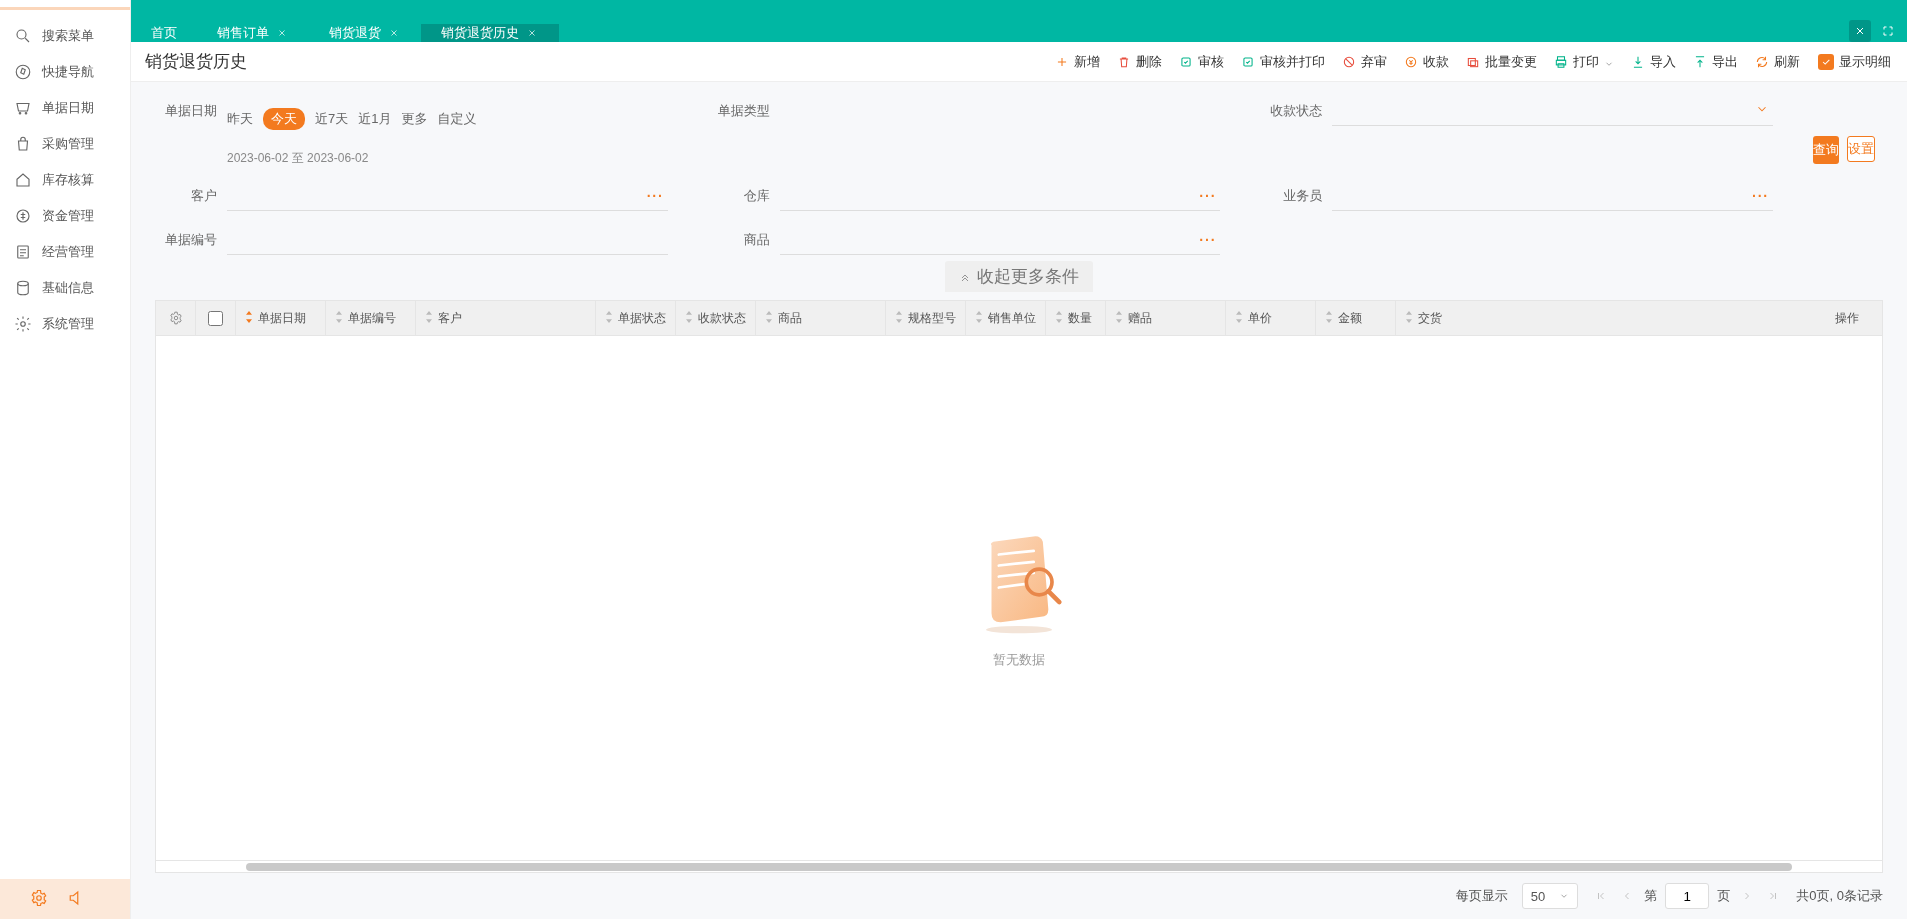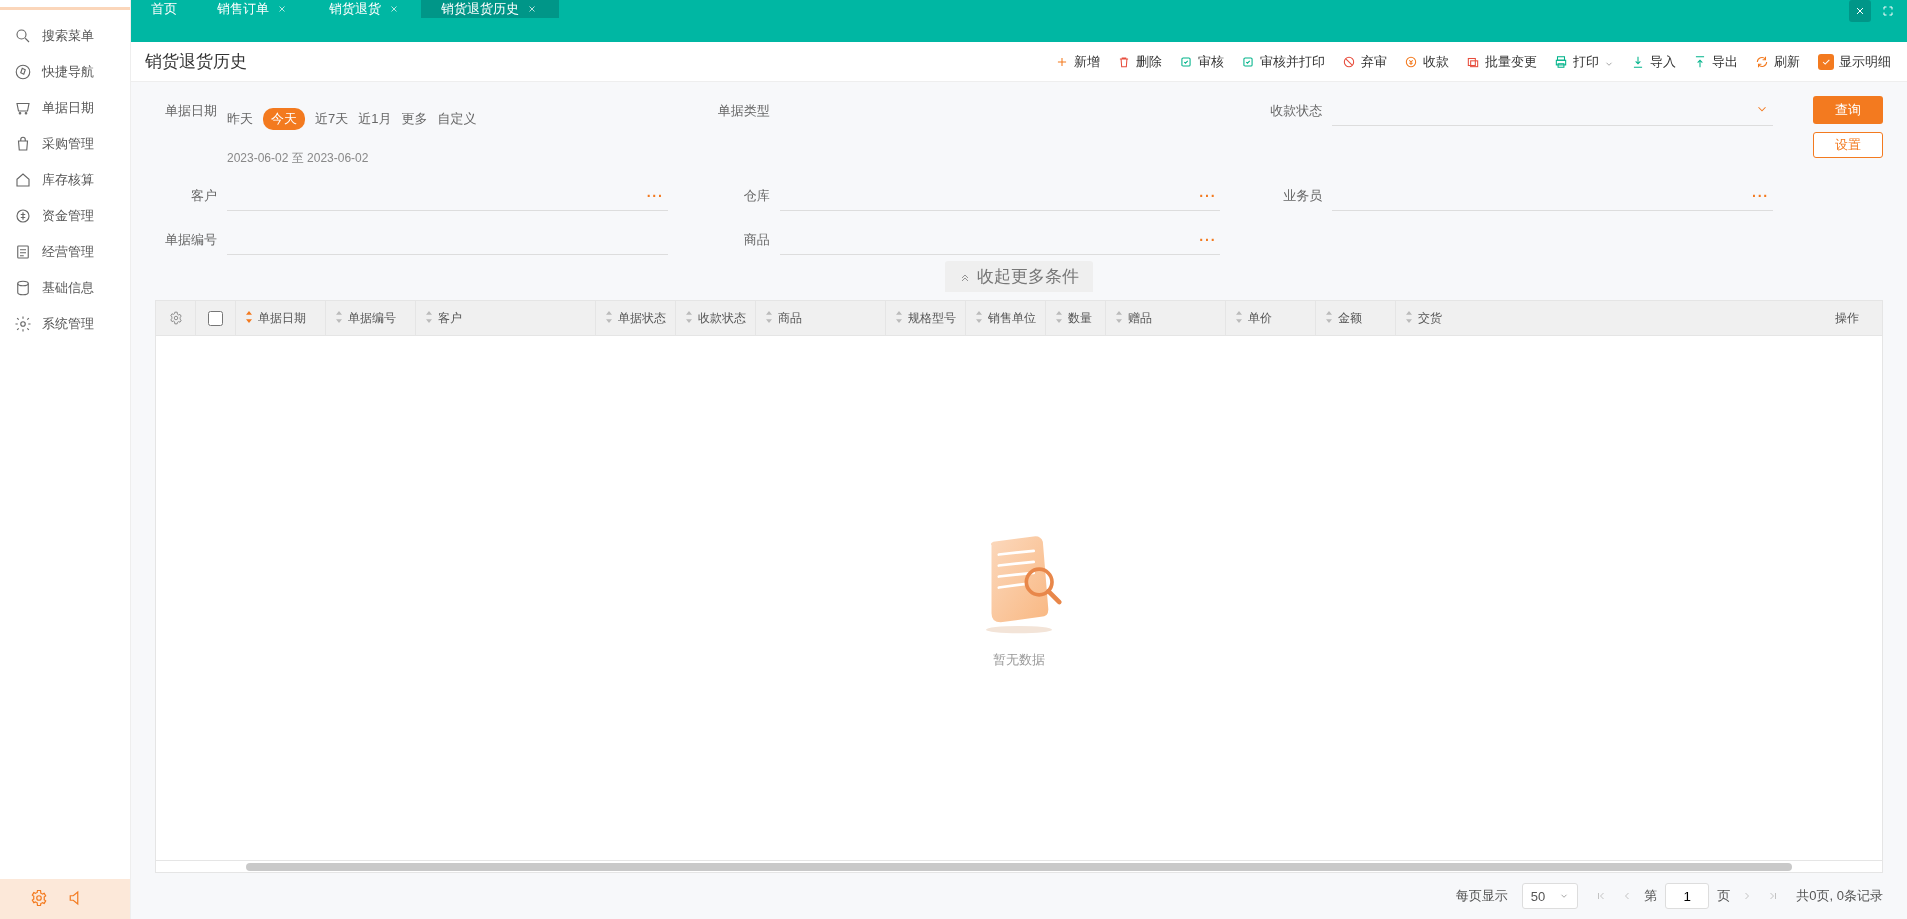--- a/index.html
+++ b/index.html
@@ -13,21 +13,21 @@
   .sidebar-item { display: flex; align-items: center; gap: 10px; height: 36px; padding: 0 14px; color: #555; cursor: pointer; }
   .sidebar-item .si-icon { width: 18px; height: 18px; display: inline-flex; align-items: center; justify-content: center; color: #666; }
   .sidebar-item .si-icon svg { width: 18px; height: 18px; stroke: currentColor; fill: none; stroke-width: 1.5; }
   .sidebar-bottom { height: 40px; background: #fce8d9; display: flex; align-items: center; gap: 20px; padding-left: 30px; }
   .sidebar-bottom svg { width: 18px; height: 18px; stroke: #f37a1f; fill: none; stroke-width: 1.6; }
 
   
   .main { flex: 1; display: flex; flex-direction: column; min-width: 0; }
 
   
-  .tabbar { height: 42px; background: #00b7a3; display: flex; align-items: flex-start; color: #fff; position: relative; }
+  .tabbar { height: 42px; background: #00b7a3; display: flex; align-items: flex-end; color: #fff; position: relative; }
   .tab { display: flex; align-items: center; gap: 6px; padding: 0 20px; cursor: pointer; font-size: 13px; white-space: nowrap; }
   .tab.active { background: #009688; }
   .tab .tab-close { width: 14px; height: 14px; display: inline-flex; align-items: center; justify-content: center; opacity: .85; }
   .tab .tab-close svg { width: 10px; height: 10px; stroke: #fff; stroke-width: 2; }
   .tabbar-right { margin-left: auto; display: flex; align-items: center; gap: 8px; padding-right: 10px; }
   .tabbar-right .sq { width: 22px; height: 22px; display: inline-flex; align-items: center; justify-content: center; background: #009688; border-radius: 3px; cursor: pointer; }
   .tabbar-right .sq svg, .tabbar-right .iconbtn svg { width: 12px; height: 12px; stroke: #fff; stroke-width: 2; fill: none; }
   .tabbar-right .iconbtn { width: 18px; height: 18px; display: inline-flex; align-items: center; justify-content: center; cursor: pointer; }
 
   
@@ -55,21 +55,21 @@
   .finput .chev svg { width: 14px; height: 14px; stroke: #f37a1f; fill: none; stroke-width: 1.8; }
   .finput .dots { letter-spacing: 1px; font-weight: bold; font-size: 14px; }
   .tag { display: inline-flex; align-items: center; gap: 4px; background: #f0f0f0; color: #555; padding: 3px 8px; border-radius: 3px; font-size: 12px; }
   .tag .tag-x svg { width: 9px; height: 9px; stroke: #888; stroke-width: 2; }
 
   .date-quick { display: flex; align-items: center; gap: 10px; flex-wrap: wrap; margin-top: 12px; }
   .date-quick .q { color: #666; cursor: pointer; font-size: 13px; }
   .date-quick .q.active { background: #f37a1f; color: #fff; padding: 2px 8px; border-radius: 10px; }
   .date-range { color: #888; font-size: 12px; margin-top: 20px; }
 
-  .actions-col { display: flex; flex-direction: column; gap: 8px; align-items: stretch; }
+  .actions-col { display: flex; flex-direction: row; gap: 8px; align-items: stretch; margin-top: 40px; }
   .btn-primary { background: #f37a1f; color: #fff; border: none; height: 28px; border-radius: 3px; cursor: pointer; font-size: 13px; }
   .btn-outline { background: #fff; color: #f37a1f; border: 1px solid #f37a1f; height: 26px; border-radius: 3px; cursor: pointer; font-size: 13px; }
 
   .collapse-bar { text-align: center; padding: 6px 0 8px 0; }
   .collapse-btn { display: inline-flex; align-items: center; gap: 6px; background: #efefef; color: #777; padding: 4px 14px; border-radius: 3px 3px 0 0; cursor: pointer; font-size: 17px; }
   .collapse-btn svg { width: 12px; height: 12px; stroke: #888; fill: none; stroke-width: 1.8; }
 
   
   .table-wrap { flex: 1; display: flex; flex-direction: column; padding: 0 24px; min-height: 0; background: #f7f8fa; }
   .thead { display: flex; background: #f0f0f0; height: 36px; align-items: stretch; border: 1px solid #e5e5e5; }

